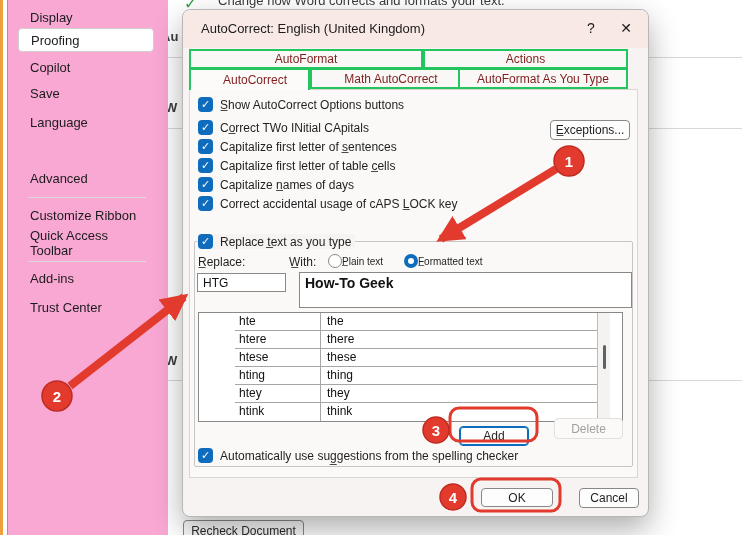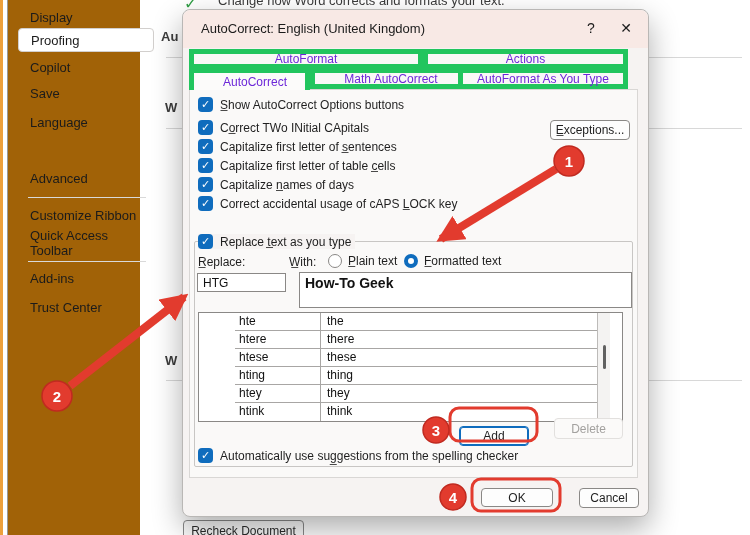--- a/index.html
+++ b/index.html
@@ -3,50 +3,50 @@
 <meta charset="utf-8">
 <style>
   * { margin:0; padding:0; box-sizing:border-box; }
   html,body { width:750px; height:535px; }
   body { font-family:"Liberation Sans","DejaVu Sans",sans-serif; background:#fff; overflow:hidden; position:relative; }
   #stage { position:absolute; inset:0; width:750px; height:535px; background:#fff; overflow:hidden; }
 
   
   .orange-strip { position:absolute; left:0; top:0; width:3px; height:535px; background:#eda03c; }
   .win-border { position:absolute; left:7px; top:0; width:1px; height:535px; background:#9a9a9a; }
-  .sidebar { position:absolute; left:8px; top:0; width:132px; height:535px; background:#a16207; }
+  .sidebar { position:absolute; left:8px; top:0; width:160px; height:535px; background:#f9a8d4; }
   .side-item { position:absolute; left:10px; width:136px; height:24px; display:flex; align-items:center; padding-left:12px; font-size:13px; color:#1b1b1b; }
   .side-item.selected { background:#fff; border:1px solid #d2cfcd; border-radius:4px; }
   .side-div { position:absolute; left:20px; width:118px; height:1px; background:#d9d9d9; }
   .page-heading { position:absolute; font-size:13px; font-weight:bold; color:#3d3d3d; white-space:nowrap; }
   .rule { position:absolute; height:1px; background:#d8d8d8; }
   .top-caption { position:absolute; top:-7px; left:218px; font-size:13px; color:#3b3b3b; white-space:nowrap; }
   .top-check { position:absolute; top:-6px; left:184px; font-size:16px; font-weight:bold; color:#2f9e44; }
   .recheck-btn { position:absolute; left:183px; top:520px; width:121px; height:22px; background:#fbfbfb; border:1px solid #8a8a8a; border-radius:4px 4px 0 0; font-size:12px; color:#2b2b2b; display:flex; align-items:flex-start; justify-content:center; padding-top:3px; }
 
   
   .dialog { position:absolute; left:182px; top:9px; width:467px; height:508px; background:#f6f3f2; border:1px solid #b9b7b5; border-radius:8px; box-shadow:0 12px 30px rgba(0,0,0,.32); }
   .titlebar { position:absolute; left:0; top:0; right:0; height:38px; background:#f8e9e5; border-radius:8px 8px 0 0; }
   .title-text { position:absolute; left:18px; top:11px; font-size:13px; color:#1b1b1b; }
   .title-help { position:absolute; left:399px; top:10px; width:18px; height:18px; font-size:14px; color:#1b1b1b; text-align:center; }
   .title-close { position:absolute; left:434px; top:10px; width:18px; height:18px; font-size:14px; color:#1b1b1b; text-align:center; }
 
-  .tab { position:absolute; background:#f9f8f7; border:5px solid #22c55e; font-size:12px; color:#6d28d9; display:flex; align-items:center; justify-content:center; }
+  .tab { position:absolute; background:#f9f8f7; border:2px solid #22c55e; font-size:12px; color:#7f1d1d; display:flex; align-items:center; justify-content:center; }
   .tab.active { background:#fcfbfa; border-bottom:none; z-index:2; }
   .content-box { position:absolute; left:6px; top:79px; width:449px; height:389px; background:#faf9f8; border:1px solid #d9d7d5; }
 
   .cb-row { position:absolute; display:flex; align-items:center; gap:7px; font-size:12px; color:#1f1f1f; white-space:nowrap; }
   .cb { width:15px; height:15px; background:#0f6cbd; border-radius:4px; color:#fff; font-size:11px; line-height:15px; text-align:center; flex:0 0 15px; }
   .btn { position:absolute; background:#fdfdfd; border:1px solid #8a8886; border-radius:4px; font-size:12px; color:#1f1f1f; display:flex; align-items:center; justify-content:center; }
   .btn.default { border:1px solid #0f6cbd; box-shadow:inset 0 0 0 1px #0f6cbd; }
   .btn.disabled { background:#fbfaf9; border-color:#e2e0de; color:#a3a19f; }
 
   .group-box { position:absolute; left:11px; top:231px; width:439px; height:226px; border:1px solid #c8c6c4; border-radius:2px; }
   .field-label { position:absolute; font-size:12px; color:#1f1f1f; white-space:nowrap; }
-  .radio-row { position:absolute; display:flex; align-items:center; gap:6px; font-size:12px; color:#1f1f1f; white-space:nowrap; }
+  .radio-row { position:absolute; display:flex; align-items:center; font-size:10px; color:#1f1f1f; white-space:nowrap; }
   .radio { width:14px; height:14px; border-radius:50%; background:#fff; border:1px solid #8a8886; flex:0 0 14px; }
   .radio.on { border:4px solid #0f6cbd; }
   .input { position:absolute; background:#fff; border:1px solid #8a8886; font-size:12px; color:#111; padding:2px 5px; }
   .input.formatted { font-weight:bold; font-size:14px; }
 
   .ac-table { position:absolute; left:15px; top:302px; width:425px; height:110px; background:#fff; border:1px solid #8a8886; display:flex; }
   .ac-rows { width:398px; }
   .ac-row { display:flex; height:18px; border-bottom:1px solid #a8a6a4; font-size:12px; color:#111;margin-left:36px; }
   .ac-row:last-child { border-bottom:none; }
   .ac-cell-l { width:86px; border-right:1px solid #a8a6a4; padding:1px 0 0 4px; }

